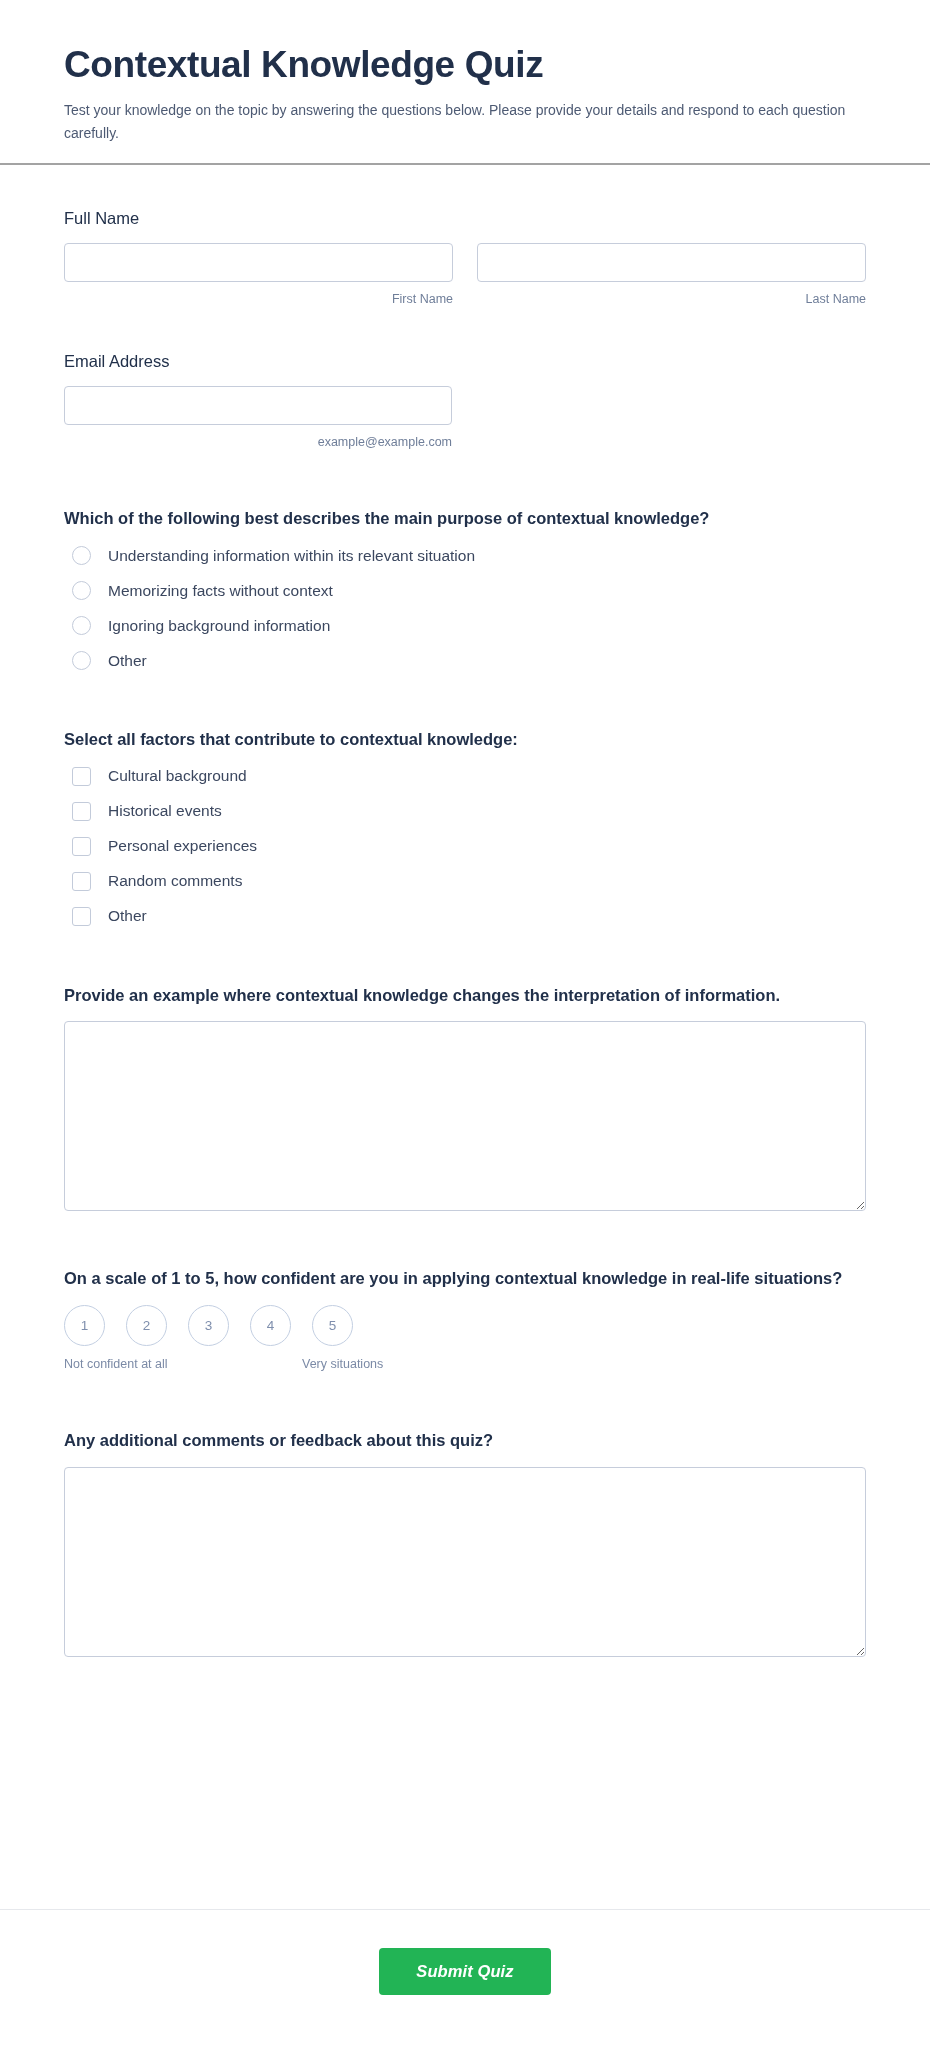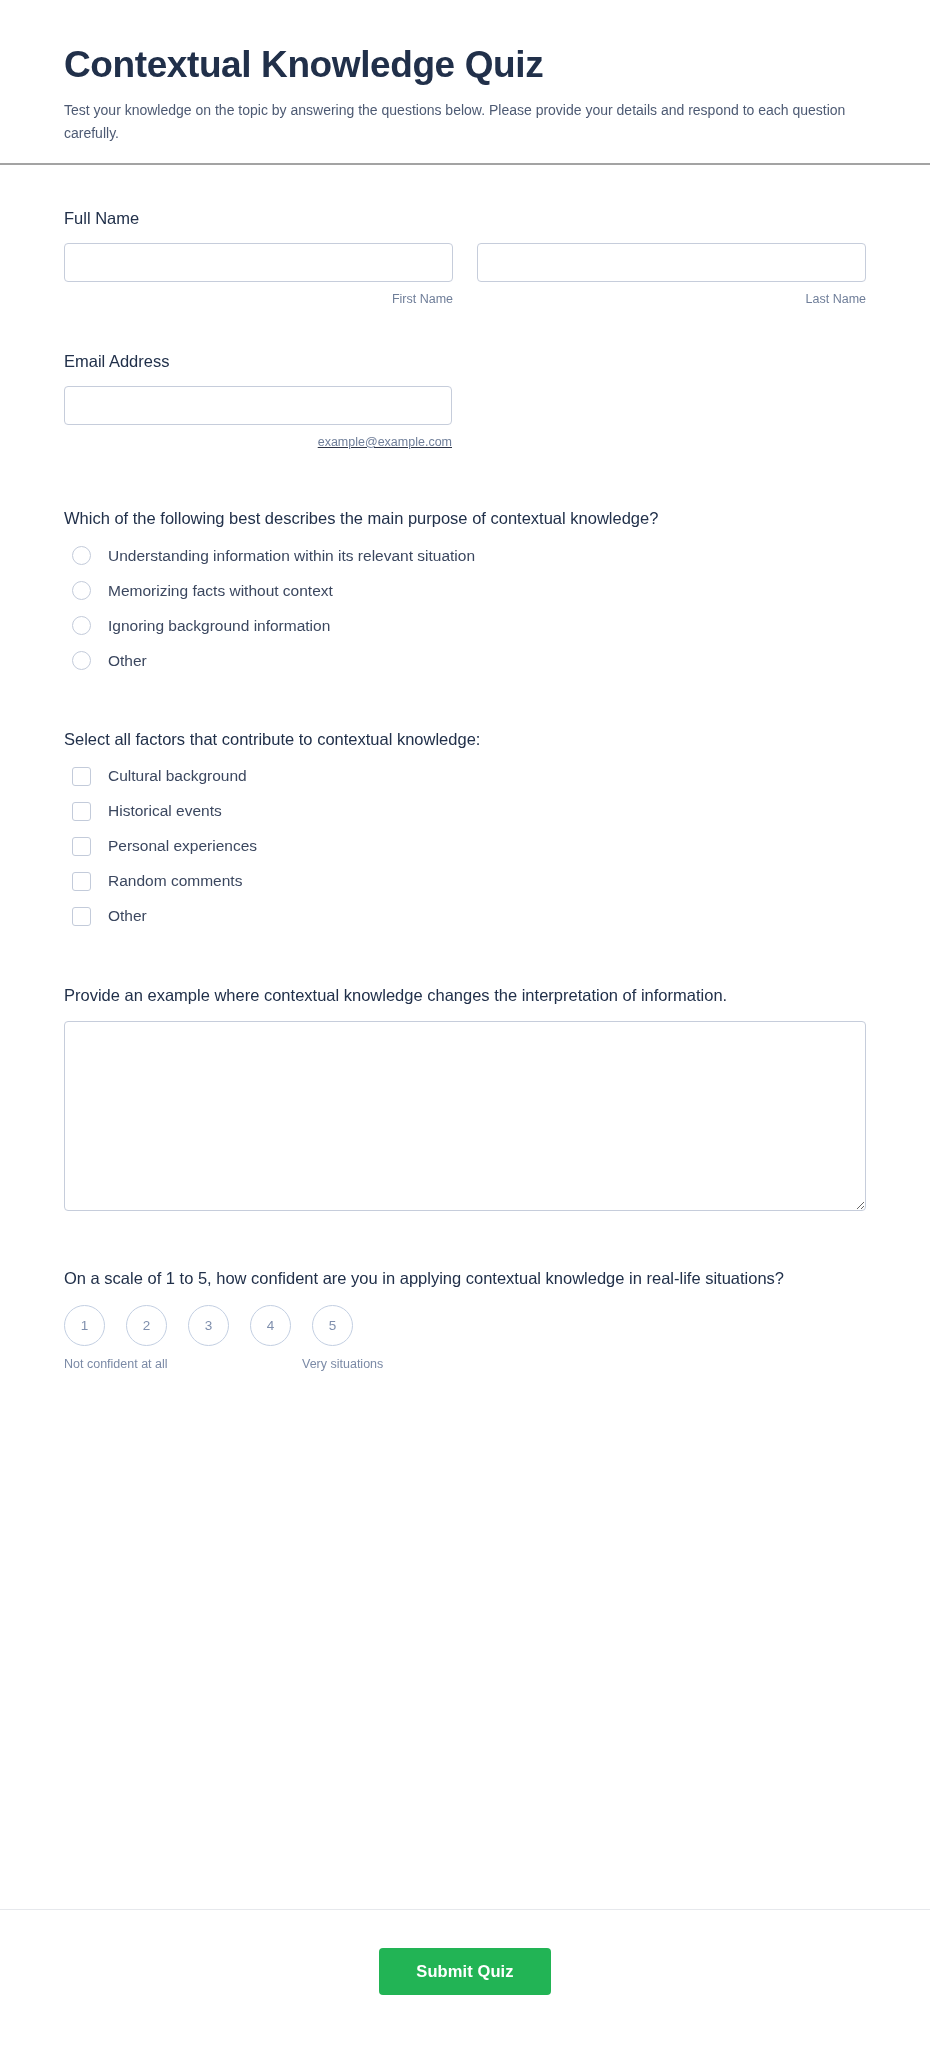--- a/index.html
+++ b/index.html
@@ -59,21 +59,21 @@
     color: #21304a;
     font-weight: normal;
     margin-bottom: 13px;
     display: block;
     line-height: 1.4;
   }
 
   .question-label {
     font-size: 16.5px;
     color: #21304a;
-    font-weight: normal;
+    font-weight: bold;
     margin-bottom: 14px;
     display: block;
     line-height: 1.45;
     max-width: 790px;
   }
 
   .sub-label {
     font-size: 12.5px;
     color: #6f7e99;
     margin-top: 9px;
@@ -94,21 +94,21 @@
     color: #2c3345;
     padding: 0 11px;
   }
 
   .name-row {
     display: flex;
     gap: 24px;
   }
   .name-col { width: 390px; }
 
-  .email-col { width: 388px; text-decoration: underline; }
+  .email-col { width: 388px; }
 
   .textarea-input {
     width: 100%;
     border: 1px solid #c6cddb;
     border-radius: 4px;
     background: #ffffff;
     outline: none;
     font-family: "Liberation Sans", sans-serif;
     font-size: 15px;
     color: #2c3345;
@@ -203,20 +203,21 @@
     border: none;
     border-radius: 4px;
     font-family: "Liberation Sans", sans-serif;
     font-size: 16.5px;
     font-weight: bold;
     padding: 0 34px;
     height: 47px;
     min-width: 172px;
     cursor: pointer;
     letter-spacing: 0.1px;
+    font-style: italic;
   }
 
   .gap-sm { height: 8px; }
   .gap-md { height: 22px; }
 </style>
 </head>
 <body>
 
 <div class="page">
 
@@ -324,20 +325,24 @@
         </div>
         <div class="scale-legend">
           <span class="legend-low">Not confident at all</span>
           <span class="legend-high">Very situations</span>
         </div>
       </div>
     </div>
 
     <div class="gap-md"></div>
 
+    <div class="field-block">
+      <span class="question-label">Any additional comments or feedback about this quiz?</span>
+      <textarea class="textarea-input textarea-tall" style=""></textarea>
+    </div>
 
   </div>
 
   <div class="form-footer">
     <button class="submit-button">Submit Quiz</button>
   </div>
 
 </div>
 
 </body></html>

